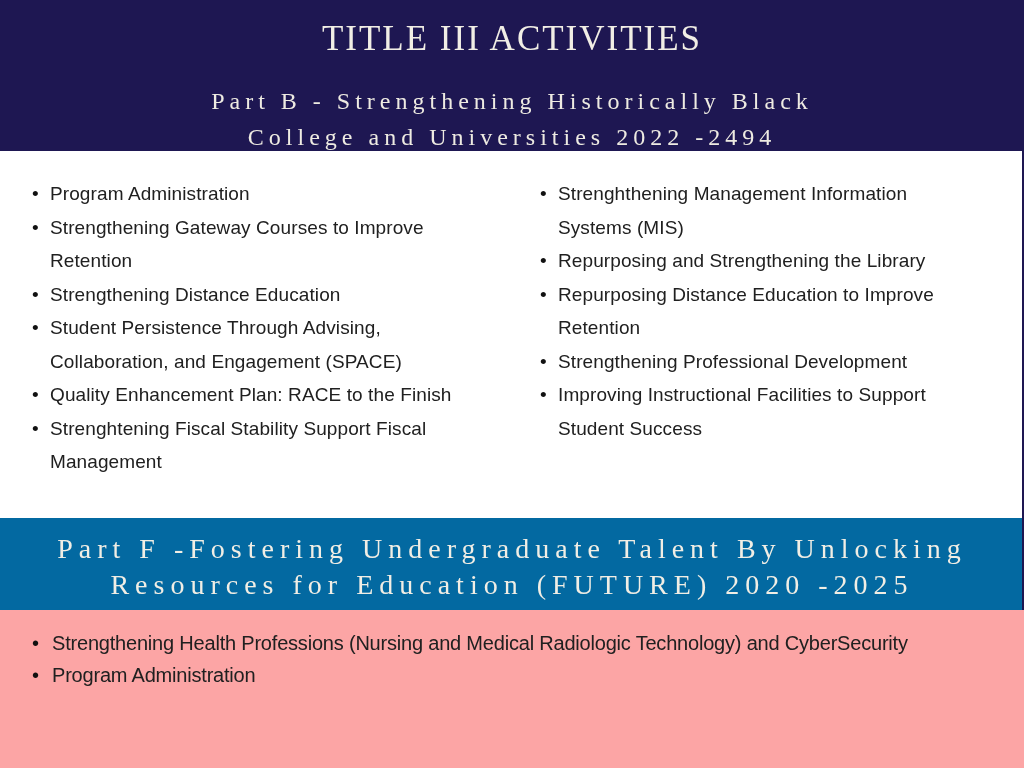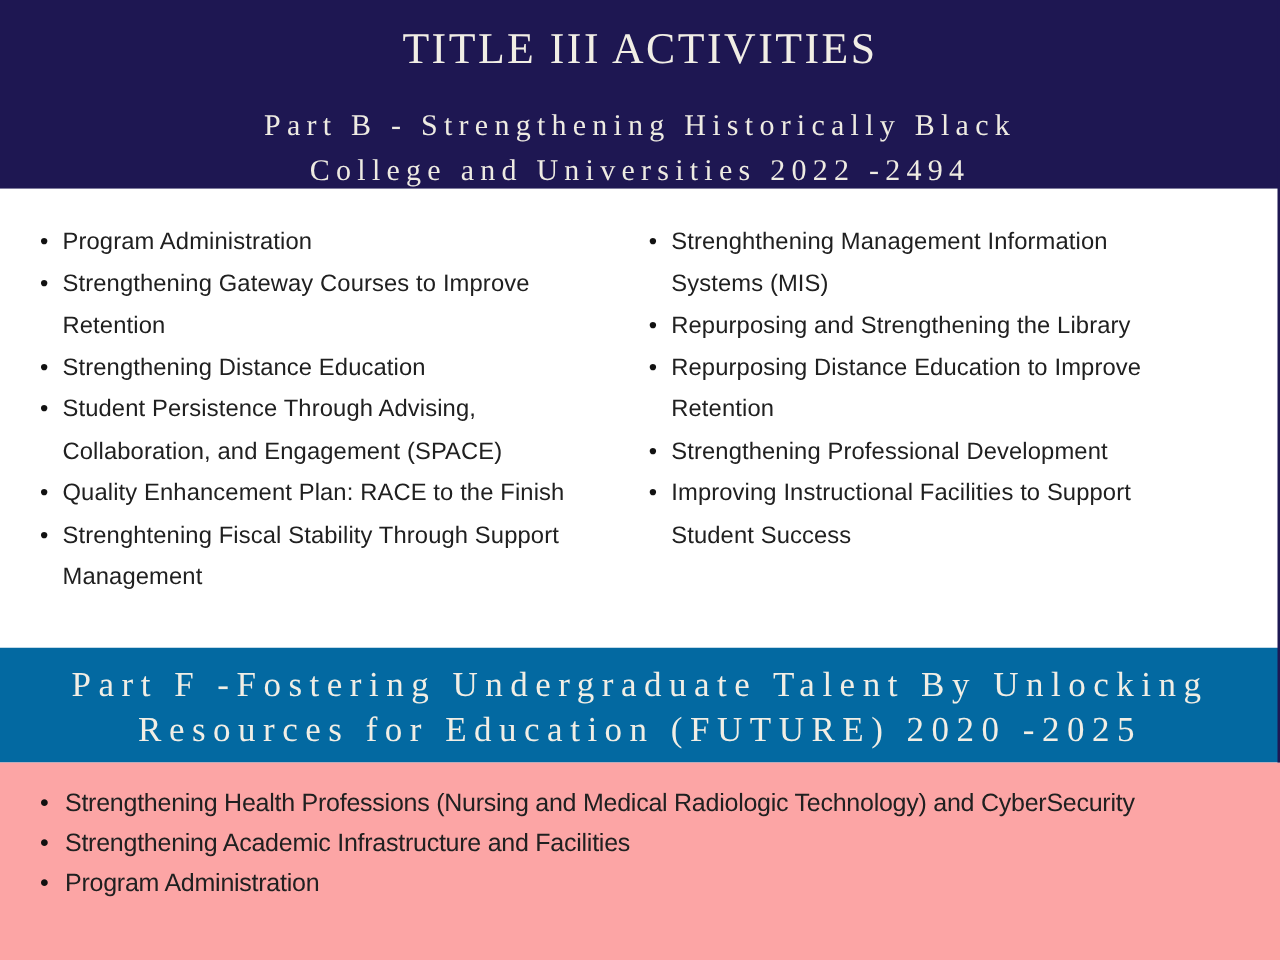--- a/index.html
+++ b/index.html
@@ -49,21 +49,21 @@
     color: #202020;
   }
   .part-b .list {
     position: absolute;
     top: 26px;
     font-size: 19px;
     line-height: 33.5px;
     letter-spacing: 0.1px;
   }
   .list-left  { left: 32px;  width: 424px; }
-  .list-right { left: 519px; width: 404px; }
+  .list-right { left: 540px; width: 404px; }
   .list li {
     position: relative;
     padding-left: 18px;
   }
   .list li::before {
     content: "\2022";
     position: absolute;
     left: 0;
     color: #111111;
   }
@@ -125,39 +125,38 @@
   </div>
 </header>
 
 <section class="part-b">
   <ul class="list list-left">
     <li>Program Administration</li>
     <li>Strengthening Gateway Courses to Improve Retention</li>
     <li>Strengthening Distance Education</li>
     <li>Student Persistence Through Advising, Collaboration, and Engagement (SPACE)</li>
     <li>Quality Enhancement Plan: RACE to the Finish</li>
-    <li>Strenghtening Fiscal Stability Through Support Management</li>
+    <li>Strenghtening Fiscal Stability Support Fiscal Management</li>
   </ul>
   <ul class="list list-right">
     <li>Strenghthening Management Information Systems (MIS)</li>
     <li>Repurposing and Strengthening the Library</li>
     <li>Repurposing Distance Education to Improve Retention</li>
     <li>Strengthening Professional Development</li>
     <li>Improving Instructional Facilities to Support Student Success</li>
   </ul>
 </section>
 
 <section class="band-f">
   <h2 class="part-f-heading">
     <span class="heading-line">Part F -Fostering Undergraduate Talent By Unlocking</span>
     <span class="heading-line">Resources for Education (FUTURE) 2020 -2025</span>
   </h2>
 </section>
 
 <section class="bottom">
   <ul class="list">
     <li class="justified">Strengthening Health Professions (Nursing and Medical Radiologic Technology) and CyberSecurity</li>
-    <li>Strengthening Academic Infrastructure and Facilities</li>
     <li>Program Administration</li>
   </ul>
 </section>
 
 <div class="right-edge-line"></div>
 
 </body></html>

